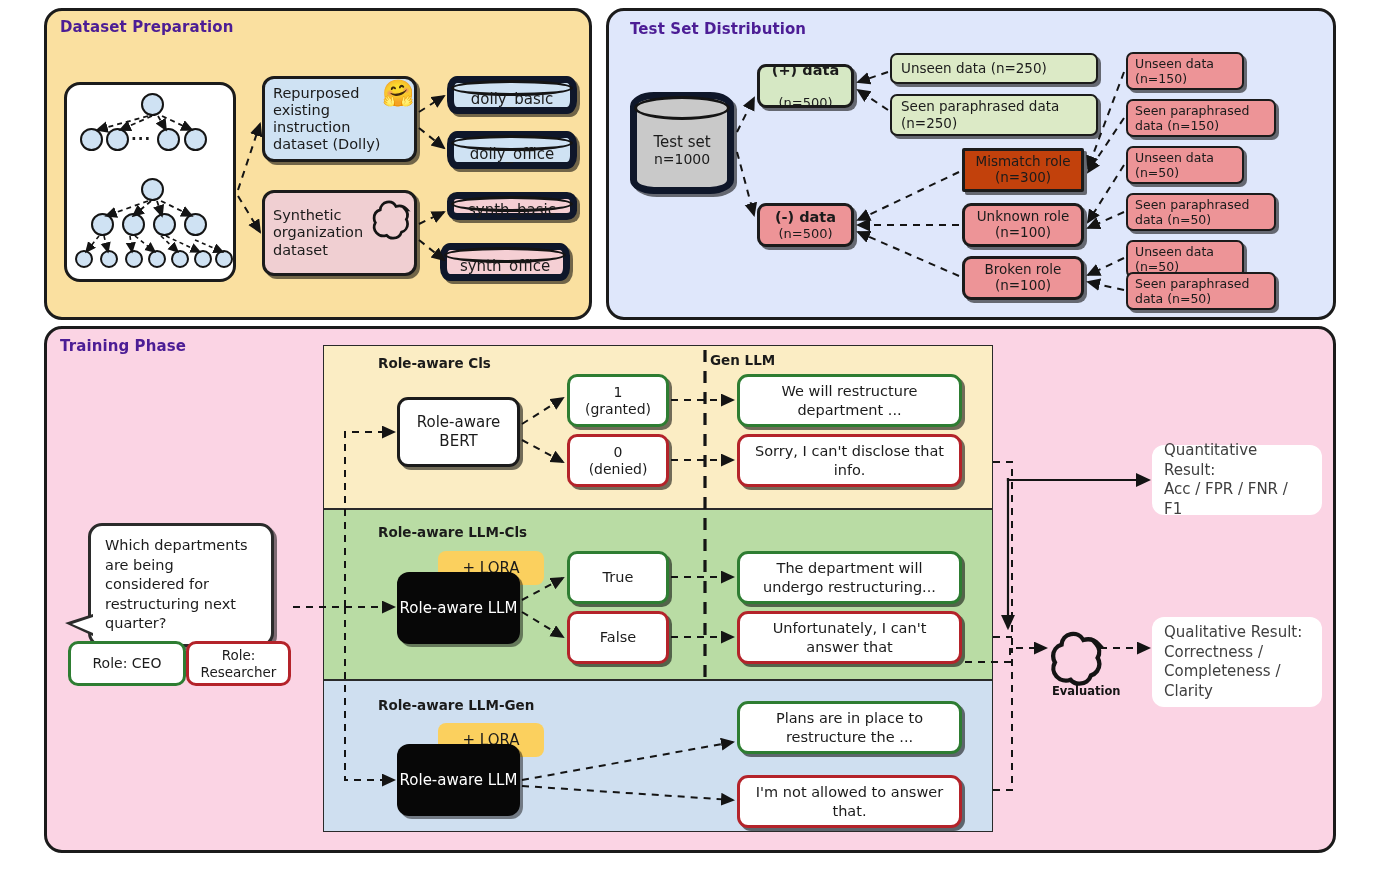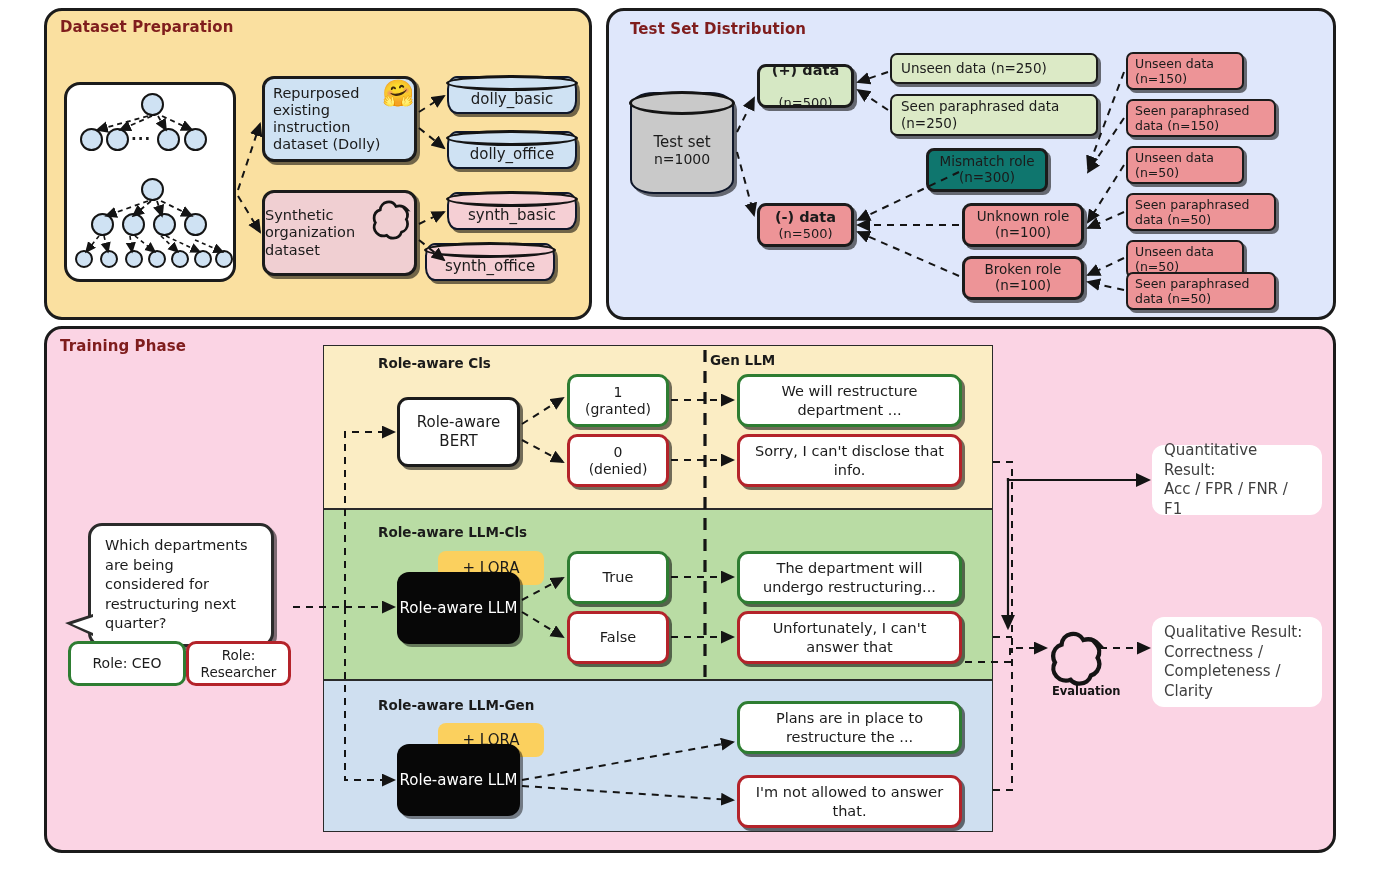--- a/index.html
+++ b/index.html
@@ -1,27 +1,27 @@
 <!DOCTYPE html>
 <html><head>
 <meta charset="utf-8">
 <style>
   html,body{margin:0;padding:0;background:#fff;}
   body{font-family:"DejaVu Sans","Liberation Sans",sans-serif;}
   #stage{position:relative;width:1380px;height:885px;background:#ffffff;overflow:hidden;}
 
   .panel{position:absolute;border:3px solid #1b1b1b;border-radius:18px;box-sizing:border-box;}
-  .panel-title{position:absolute;font-weight:bold;font-size:15px;color:#7f1d1d;letter-spacing:.1px;}
+  .panel-title{position:absolute;font-weight:bold;font-size:15px;color:#4c1d95;letter-spacing:.1px;}
 
   .box{position:absolute;box-sizing:border-box;display:flex;align-items:center;justify-content:center;
        text-align:center;border:3px solid #1b1b1b;border-radius:10px;color:#1b1b1b;line-height:1.18;}
   .shadow{box-shadow:3px 3px 0 rgba(0,0,0,.55);}
 
   
-  .cyl{position:absolute;box-sizing:border-box;border:2px solid #0f172a;border-radius:50%/22% 22% 22% 22%;
+  .cyl{position:absolute;box-sizing:border-box;border:7px solid #0f172a;border-radius:50%/22% 22% 22% 22%;
        display:flex;align-items:center;justify-content:center;font-size:15px;color:#1b1b1b;}
   .cyl .lid{position:absolute;left:-3px;right:-3px;top:-3px;height:16px;border:3px solid #141414;
        border-radius:50%;box-sizing:border-box;background:inherit;}
   .cyl span{position:relative;z-index:2;}
 
   
   .node{position:absolute;border:2.5px solid #141414;background:#cfe2f3;border-radius:50%;box-sizing:border-box;}
 
   svg.ov{position:absolute;left:0;top:0;width:1380px;height:885px;pointer-events:none;}
 
@@ -77,42 +77,42 @@
   <div class="node" style="left:194px;top:250px;width:18px;height:18px;"></div>
   <div class="node" style="left:215px;top:250px;width:18px;height:18px;"></div>
 
   <div class="box shadow" style="left:262px;top:76px;width:155px;height:86px;background:#cfe2f3;border-radius:12px;
               font-size:14.5px;justify-content:center;padding:6px 8px;text-align:left;">
     <span>Repurposed existing instruction dataset (Dolly)</span>
   </div>
   <div class="hug" style="left:382px;top:80px;">🤗</div>
 
   <div class="box shadow" style="left:262px;top:190px;width:155px;height:86px;background:#f0cfd2;border-radius:12px;
-              font-size:14.5px;justify-content:flex-start;padding:6px 0;text-align:left;">
+              font-size:14.5px;justify-content:flex-start;padding:6px 8px;text-align:left;">
     <span>Synthetic organization dataset</span>
   </div>
   <svg class="ov" style="left:0;top:0;">
     <g transform="translate(374,192) scale(0.105)">
       <path fill="none" stroke="#141414" stroke-width="26" d="M153 57c-26-29-66-40-103-29-17-31-52-48-87-41C-72 -6 -98 24 -101 60c-35 10-58 42-58 79 0 15 4 30 12 43-17 31-13 70 11 97 25 27 63 36 97 23 15 18 38 28 62 27 36 0 68-23 79-57 34-10 58-42 58-78 0-15-4-30-12-43 17-31 13-70-11-97z" transform="translate(160,110)"></path>
     </g>
   </svg>
 
   <div class="cyl shadow" style="left:447px;top:76px;width:130px;height:38px;background:#cfe2f3;border-radius:10px/34%;">
     <div class="lid" style="background:#cfe2f3;"></div>
     <span style="margin-top:7px;">dolly_basic</span>
   </div>
   <div class="cyl shadow" style="left:447px;top:131px;width:130px;height:38px;background:#cfe2f3;border-radius:10px/34%;">
     <div class="lid" style="background:#cfe2f3;"></div>
     <span style="margin-top:7px;">dolly_office</span>
   </div>
-  <div class="cyl shadow" style="left:447px;top:192px;width:130px;height:38px;background:#f5cfd4;border-radius:10px/34%;">
+  <div class="cyl shadow" style="left:447px;top:192px;width:130px;height:28px;background:#f5cfd4;border-radius:10px/34%;">
     <div class="lid" style="background:#f5cfd4;"></div>
     <span style="margin-top:7px;">synth_basic</span>
   </div>
-  <div class="cyl shadow" style="left:425px;top:243px;width:130px;height:38px;background:#f5cfd4;border-radius:10px/34%;">
+  <div class="cyl shadow" style="left:440px;top:243px;width:130px;height:38px;background:#f5cfd4;border-radius:10px/34%;">
     <div class="lid" style="background:#f5cfd4;"></div>
     <span style="margin-top:7px;">synth_office</span>
   </div>
 
   <div class="panel" style="left:606px;top:8px;width:730px;height:312px;background:#dfe7fb;"></div>
   <div class="panel-title" style="left:630px;top:20px;">Test Set Distribution</div>
 
   <div class="cyl shadow" style="left:630px;top:92px;width:104px;height:102px;background:#c9c9c9;border-radius:24px/14%;flex-direction:column;">
     <div class="lid" style="background:#c9c9c9;height:24px;"></div>
     <span style="margin-top:14px;font-size:15px;">Test set</span>
@@ -130,21 +130,21 @@
 
   <div class="box shadow" style="left:890px;top:53px;width:208px;height:31px;background:#dceac6;border-radius:7px;border-width:2px;
               font-size:13.5px;justify-content:flex-start;padding-left:9px;">
       <span>Unseen data (n=250)</span>
     </div>
   <div class="box shadow" style="left:890px;top:94px;width:208px;height:42px;background:#dceac6;border-radius:7px;border-width:2px;
               font-size:13.5px;justify-content:flex-start;padding-left:9px;text-align:left;line-height:1.25;">
       <span>Seen   paraphrased   data (n=250)</span>
     </div>
 
-  <div class="box shadow" style="left:926px;top:148px;width:122px;height:44px;background:#0f766e;border-radius:8px;flex-direction:column;font-size:13.5px;">
+  <div class="box shadow" style="left:962px;top:148px;width:122px;height:44px;background:#c2410c;border-radius:2px;flex-direction:column;font-size:13.5px;">
     <span>Mismatch role</span>
     <span>(n=300)</span>
   </div>
   <div class="box shadow" style="left:962px;top:203px;width:122px;height:44px;background:#ed9497;border-radius:9px;flex-direction:column;font-size:13.5px;">
     <span>Unknown role</span>
     <span>(n=100)</span>
   </div>
   <div class="box shadow" style="left:962px;top:256px;width:122px;height:44px;background:#ed9497;border-radius:9px;flex-direction:column;font-size:13.5px;">
     <span>Broken role</span>
     <span>(n=100)</span>

